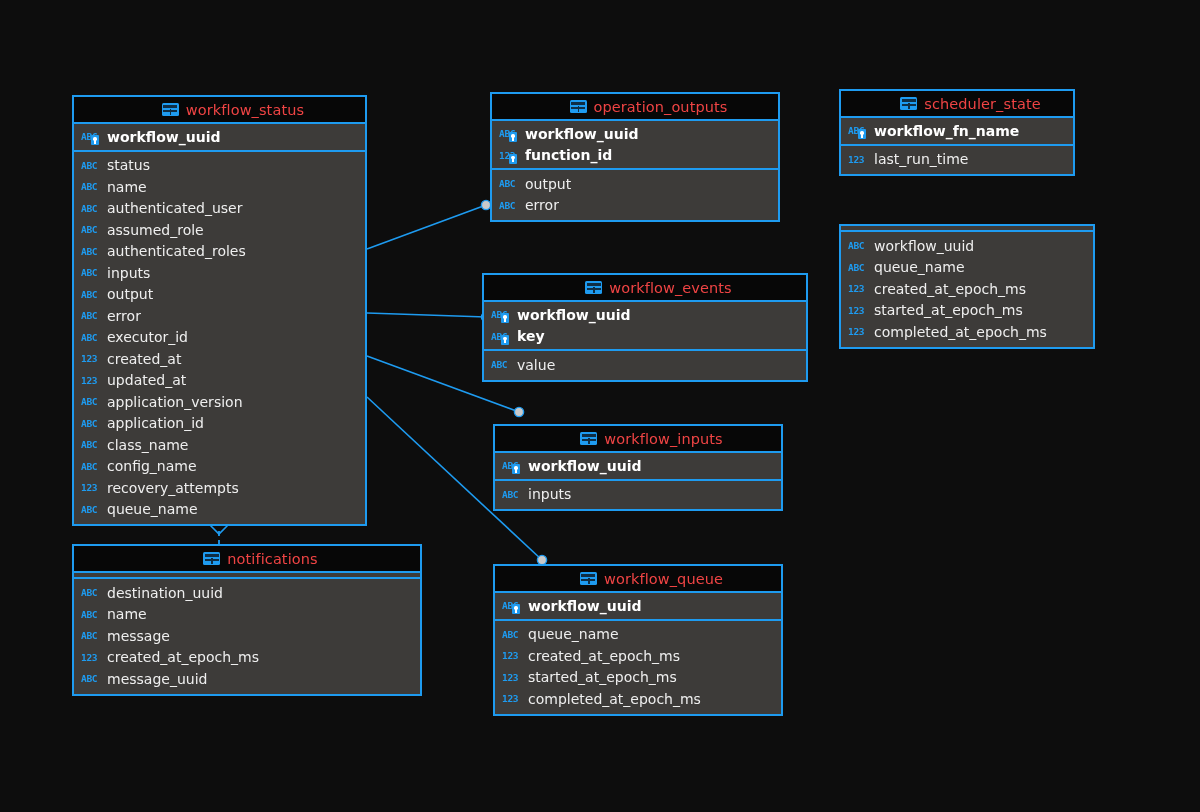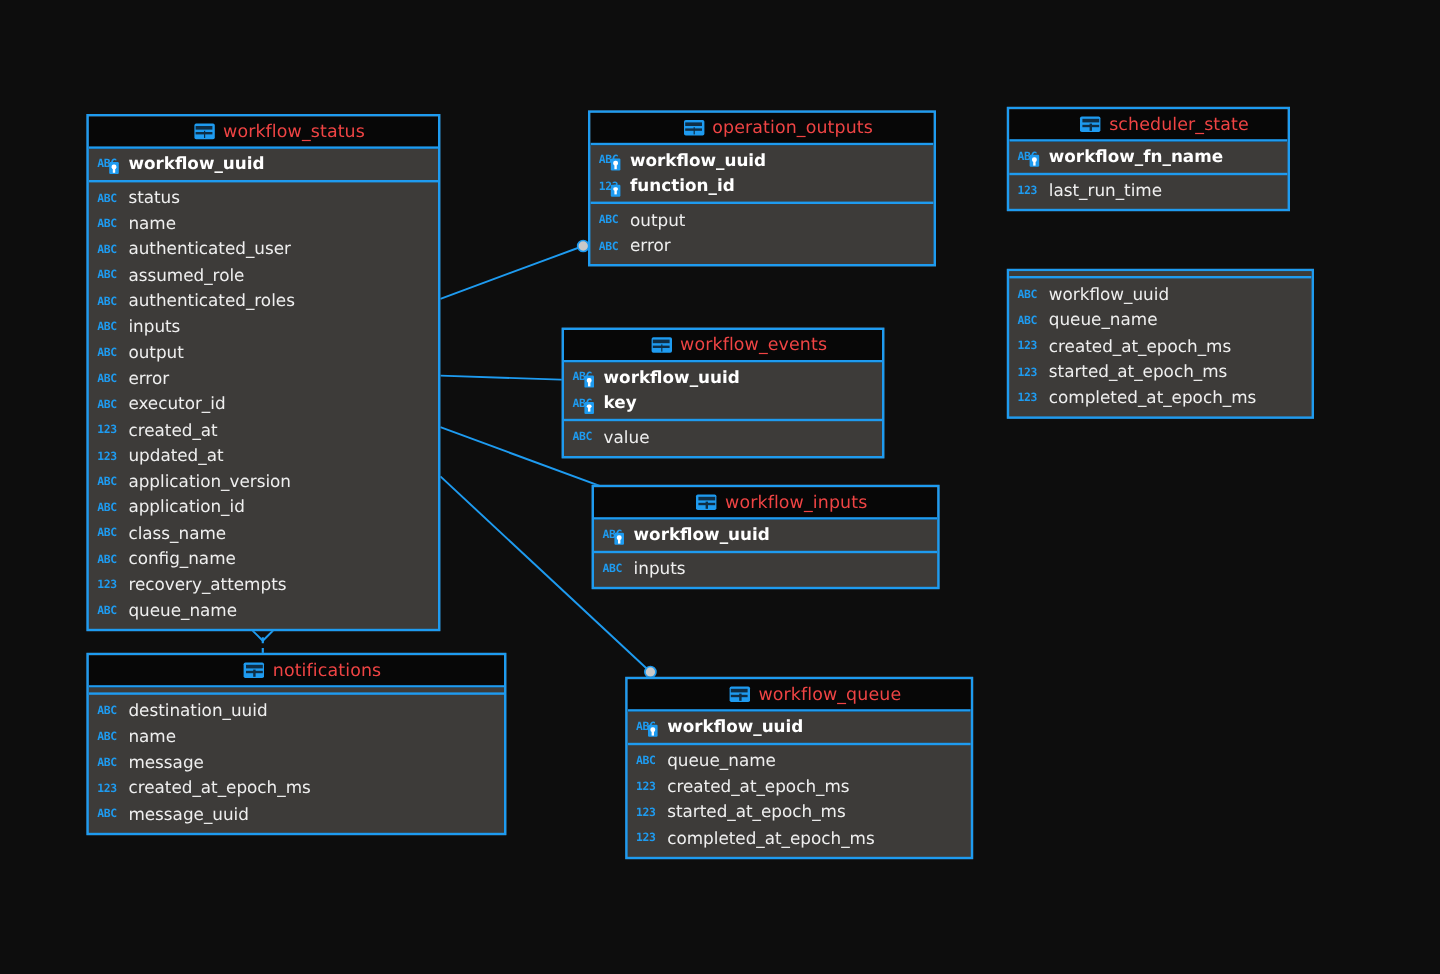--- a/index.html
+++ b/index.html
@@ -356,21 +356,21 @@
             <span>started_at_epoch_ms</span>
           </div>
           <div class="col">
             <span class="ticon">
               <span class="lbl">123</span>
             </span>
             <span>completed_at_epoch_ms</span>
           </div>
         </div>
       </div>
-      <div class="entity" style="left: 468px; top: 273px; width: 269px;">
+      <div class="entity" style="left: 482px; top: 273px; width: 326px;">
         <div class="ent-header">
           <span class="tbl-icon">
             <span class="box"></span>
             <span class="topbar"></span>
             <span class="hline"></span>
             <span class="vline"></span>
           </span>
           <span class="ent-title">workflow_events</span>
         </div>
         <div class="pk-section" style="padding-top: 2px; padding-bottom: 2px;">
@@ -391,21 +391,21 @@
         </div>
         <div style="padding: 3px 0px 4px;">
           <div class="col">
             <span class="ticon">
               <span class="lbl">ABC</span>
             </span>
             <span>value</span>
           </div>
         </div>
       </div>
-      <div class="entity" style="left: 493px; top: 404px; width: 290px;">
+      <div class="entity" style="left: 493px; top: 424px; width: 290px;">
         <div class="ent-header">
           <span class="tbl-icon">
             <span class="box"></span>
             <span class="topbar"></span>
             <span class="hline"></span>
             <span class="vline"></span>
           </span>
           <span class="ent-title">workflow_inputs</span>
         </div>
         <div class="pk-section" style="padding-top: 2px; padding-bottom: 2px;">
@@ -463,21 +463,21 @@
             <span>created_at_epoch_ms</span>
           </div>
           <div class="col">
             <span class="ticon">
               <span class="lbl">ABC</span>
             </span>
             <span>message_uuid</span>
           </div>
         </div>
       </div>
-      <div class="entity" style="left: 493px; top: 564px; width: 290px; margin-left: 28px;">
+      <div class="entity" style="left: 493px; top: 564px; width: 290px;">
         <div class="ent-header">
           <span class="tbl-icon">
             <span class="box"></span>
             <span class="topbar"></span>
             <span class="hline"></span>
             <span class="vline"></span>
           </span>
           <span class="ent-title">workflow_queue</span>
         </div>
         <div class="pk-section" style="padding-top: 2px; padding-bottom: 2px;">

